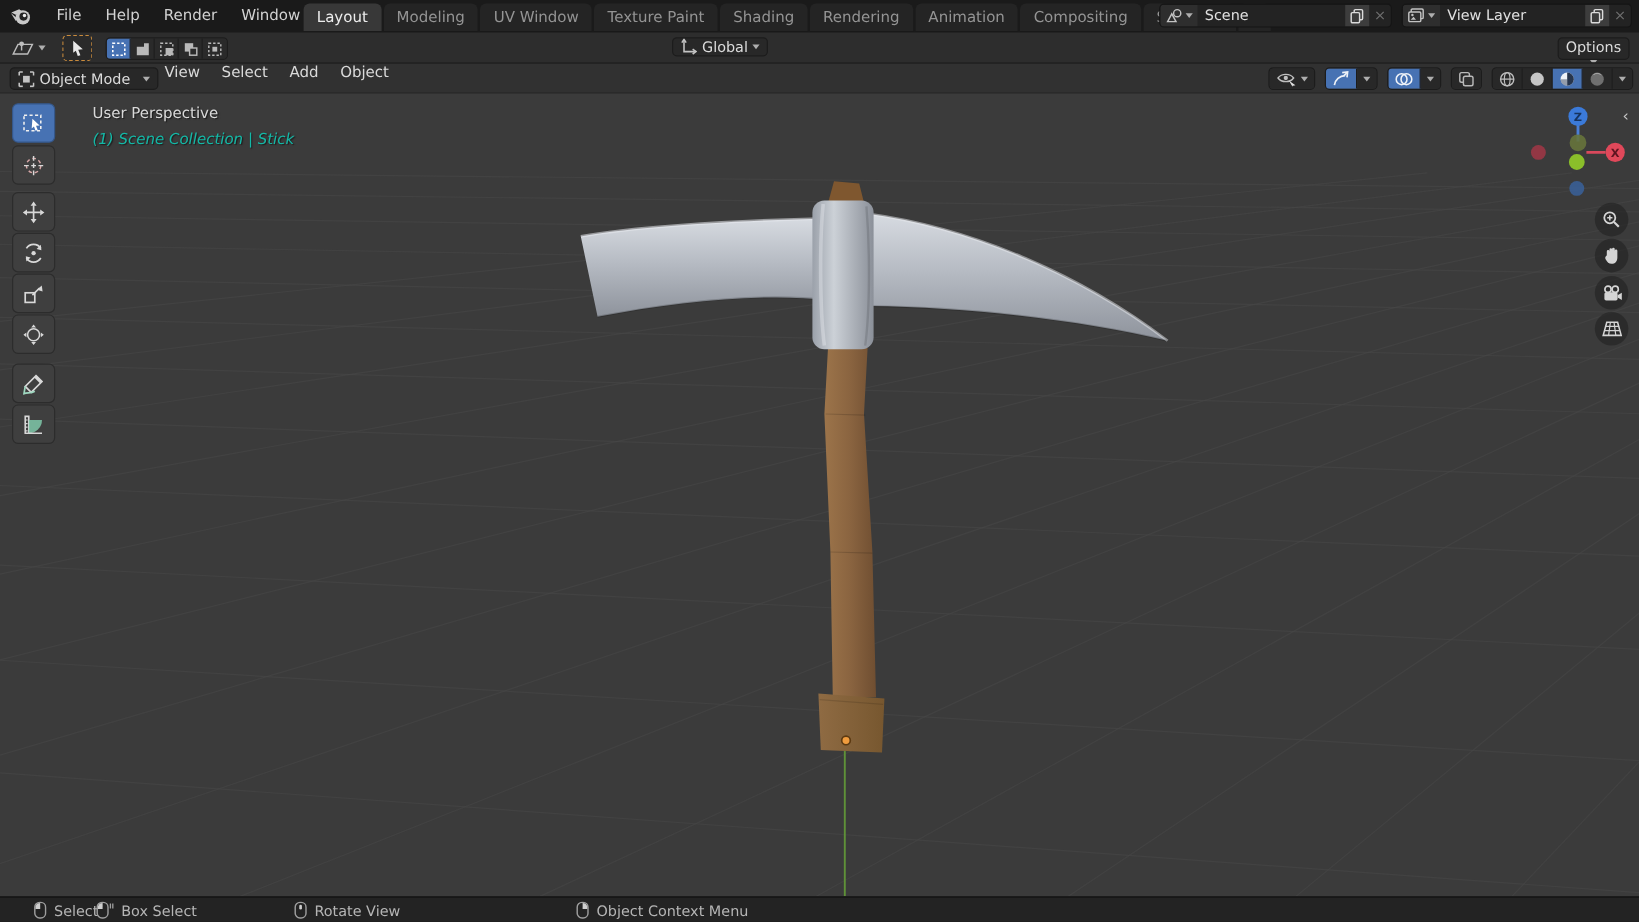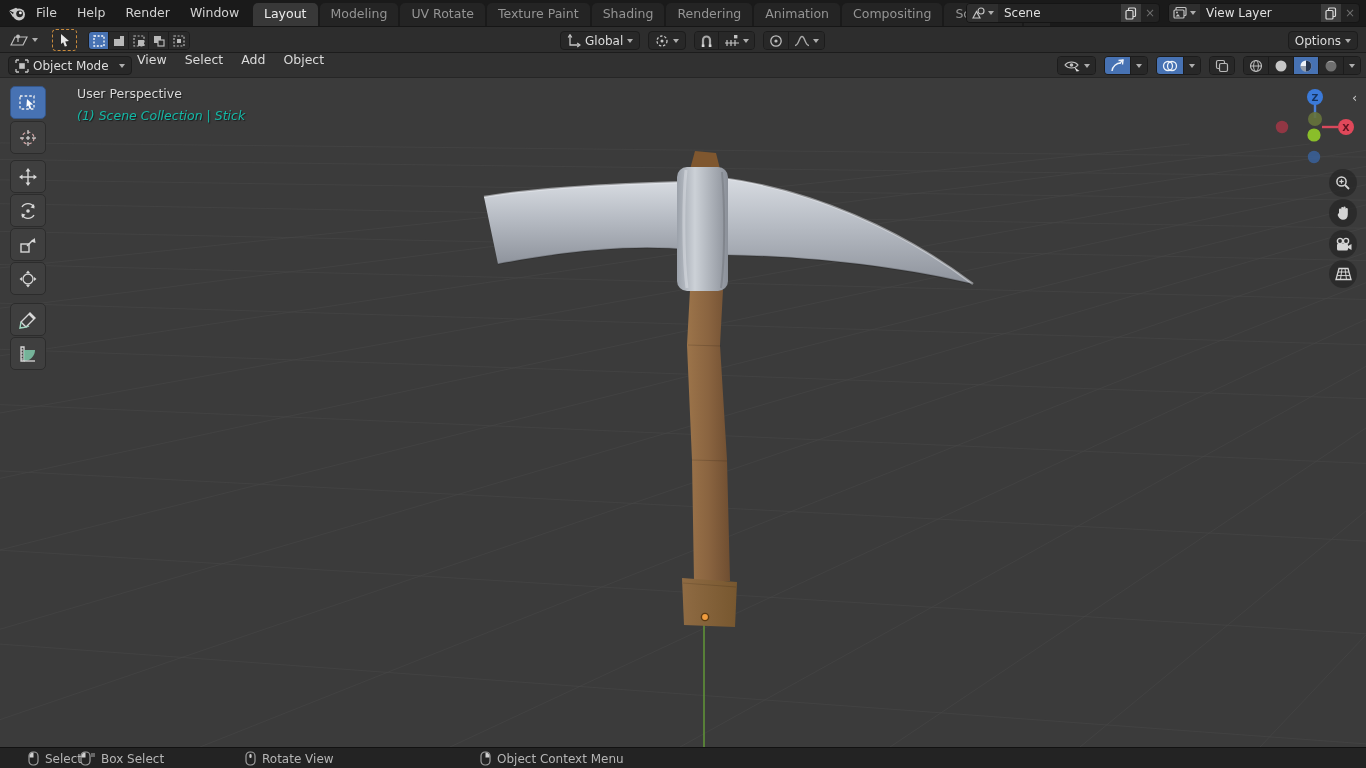--- a/index.html
+++ b/index.html
@@ -5,21 +5,21 @@
   * { margin:0; padding:0; box-sizing:border-box; }
   html,body { background:#111; }
   body { font-family:"DejaVu Sans", sans-serif; }
   #app { position:relative; width:1366px; height:768px; overflow:hidden; background:#3b3b3b;
          font-size:12px; color:#d6d6d6; -webkit-font-smoothing:antialiased; }
 
   
   .topbar { position:absolute; left:0; top:0; width:1366px; height:26px; background:#1a1a1a;
             display:flex; align-items:center; }
   .logo { position:absolute; left:8px; top:4px; width:18px; height:18px; }
-  .menu-row { position:absolute; left:26px; top:0; height:26px; display:flex; align-items:center; }
+  .menu-row { position:absolute; left:37px; top:0; height:26px; display:flex; align-items:center; }
   .menu-item { padding:0 10px; height:26px; line-height:26px; color:#d2d2d2; font-size:12.5px; cursor:default; }
   .tabs { position:absolute; left:253px; top:3px; height:23px; display:flex; gap:2px; align-items:flex-end; }
   .tab { height:23px; line-height:22px; padding:0 11px; background:#242424; color:#949494;
          border-radius:5px 5px 0 0; font-size:12.5px; white-space:nowrap; }
   .tab.active { background:#383838; color:#ececec; }
   .tab.addtab { padding:0 8px; color:#bdbdbd; }
   .id-widget { position:absolute; top:3px; height:20px; background:#232323; border:1px solid #151515;
                border-radius:4px; display:flex; align-items:center; overflow:hidden; }
   .id-icon-seg { display:flex; align-items:center; gap:2px; padding:0 4px; height:100%; background:#2e2e2e; }
   .id-text { flex:1; padding:0 6px; color:#e0e0e0; font-size:12px; white-space:nowrap; overflow:hidden; }
@@ -29,26 +29,26 @@
   
   .toolsettings { position:absolute; left:0; top:26px; width:1366px; height:26px; background:#2d2d2d;
                   border-top:1px solid #161616; }
   .ts-editor { position:absolute; left:6px; top:3px; height:20px; display:flex; align-items:center; gap:3px; padding:0 3px; border-radius:3px; }
   .ts-tool { position:absolute; left:52px; top:2px; width:25px; height:22px; border:1px dashed #c98b3d;
              border-radius:4px; background:#2a2a2a; display:flex; align-items:center; justify-content:center; }
   .selmodes { position:absolute; left:88px; top:4px; height:19px; display:flex; border-radius:4px; overflow:hidden; border:1px solid #1d1d1d; }
   .selmode { width:20px; height:100%; background:#2a2a2a; display:flex; align-items:center; justify-content:center; border-right:1px solid #1d1d1d; }
   .selmode:last-child { border-right:none; }
   .selmode.active { background:#4772b3; }
-  .ts-center { position:absolute; left:560px; top:4px; height:19px; display:flex; align-items:center; gap:8px; }
+  .ts-center { position:absolute; left:560px; top:4px; height:19px; display:flex; align-items:center; gap:8px;flex-direction:column; }
   .dd { height:19px; background:#282828; border:1px solid #1c1c1c; border-radius:4px; display:flex; align-items:center; gap:4px; padding:0 6px; color:#dcdcdc; }
   .grp { height:19px; display:flex; border:1px solid #1c1c1c; border-radius:4px; overflow:hidden; }
   .grp > div { background:#282828; display:flex; align-items:center; justify-content:center; padding:0 5px; border-right:1px solid #1c1c1c; }
   .grp > div:last-child { border-right:none; }
-  .options-dd { position:absolute; right:8px; top:4px; }
+  .options-dd { position:absolute; right:8px; top:4px;flex-direction:column; }
   .chev { width:0; height:0; border-left:3.5px solid transparent; border-right:3.5px solid transparent;
           border-top:4.5px solid #aeaeae; display:inline-block; }
 
   
   .viewheader { position:absolute; left:0; top:52px; width:1366px; height:26px; background:#313131;
                 border-top:1px solid #1c1c1c; border-bottom:1px solid #262626; }
   .vh-mode { position:absolute; left:8px; top:3px; height:19px; }
   .vh-menus { position:absolute; left:128px; top:0; height:26px; display:flex; align-items:center; }
   .vh-menu { padding:0 9px; height:36px; line-height:24px; color:#dadada; font-size:12.5px; }
   .vh-right { position:absolute; right:5px; top:3px; height:19px; display:flex; align-items:center; gap:8px; }
@@ -92,21 +92,21 @@
     <div class="menu-row">
       <div class="menu-item">File</div>
       <div class="menu-item">Help</div>
       <div class="menu-item">Render</div>
       <div class="menu-item">Window</div>
       <div class="menu-item">Help</div>
     </div>
     <div class="tabs">
       <div class="tab active">Layout</div>
       <div class="tab">Modeling</div>
-      <div class="tab">UV Rotate</div>
+      <div class="tab">UV Window</div>
       <div class="tab">Texture Paint</div>
       <div class="tab">Shading</div>
       <div class="tab">Rendering</div>
       <div class="tab">Animation</div>
       <div class="tab">Compositing</div>
       <div class="tab">Scripting</div>
       <div class="tab addtab">+</div>
     </div>
 
     <div class="id-widget" style="left:966px; width:194px;">

